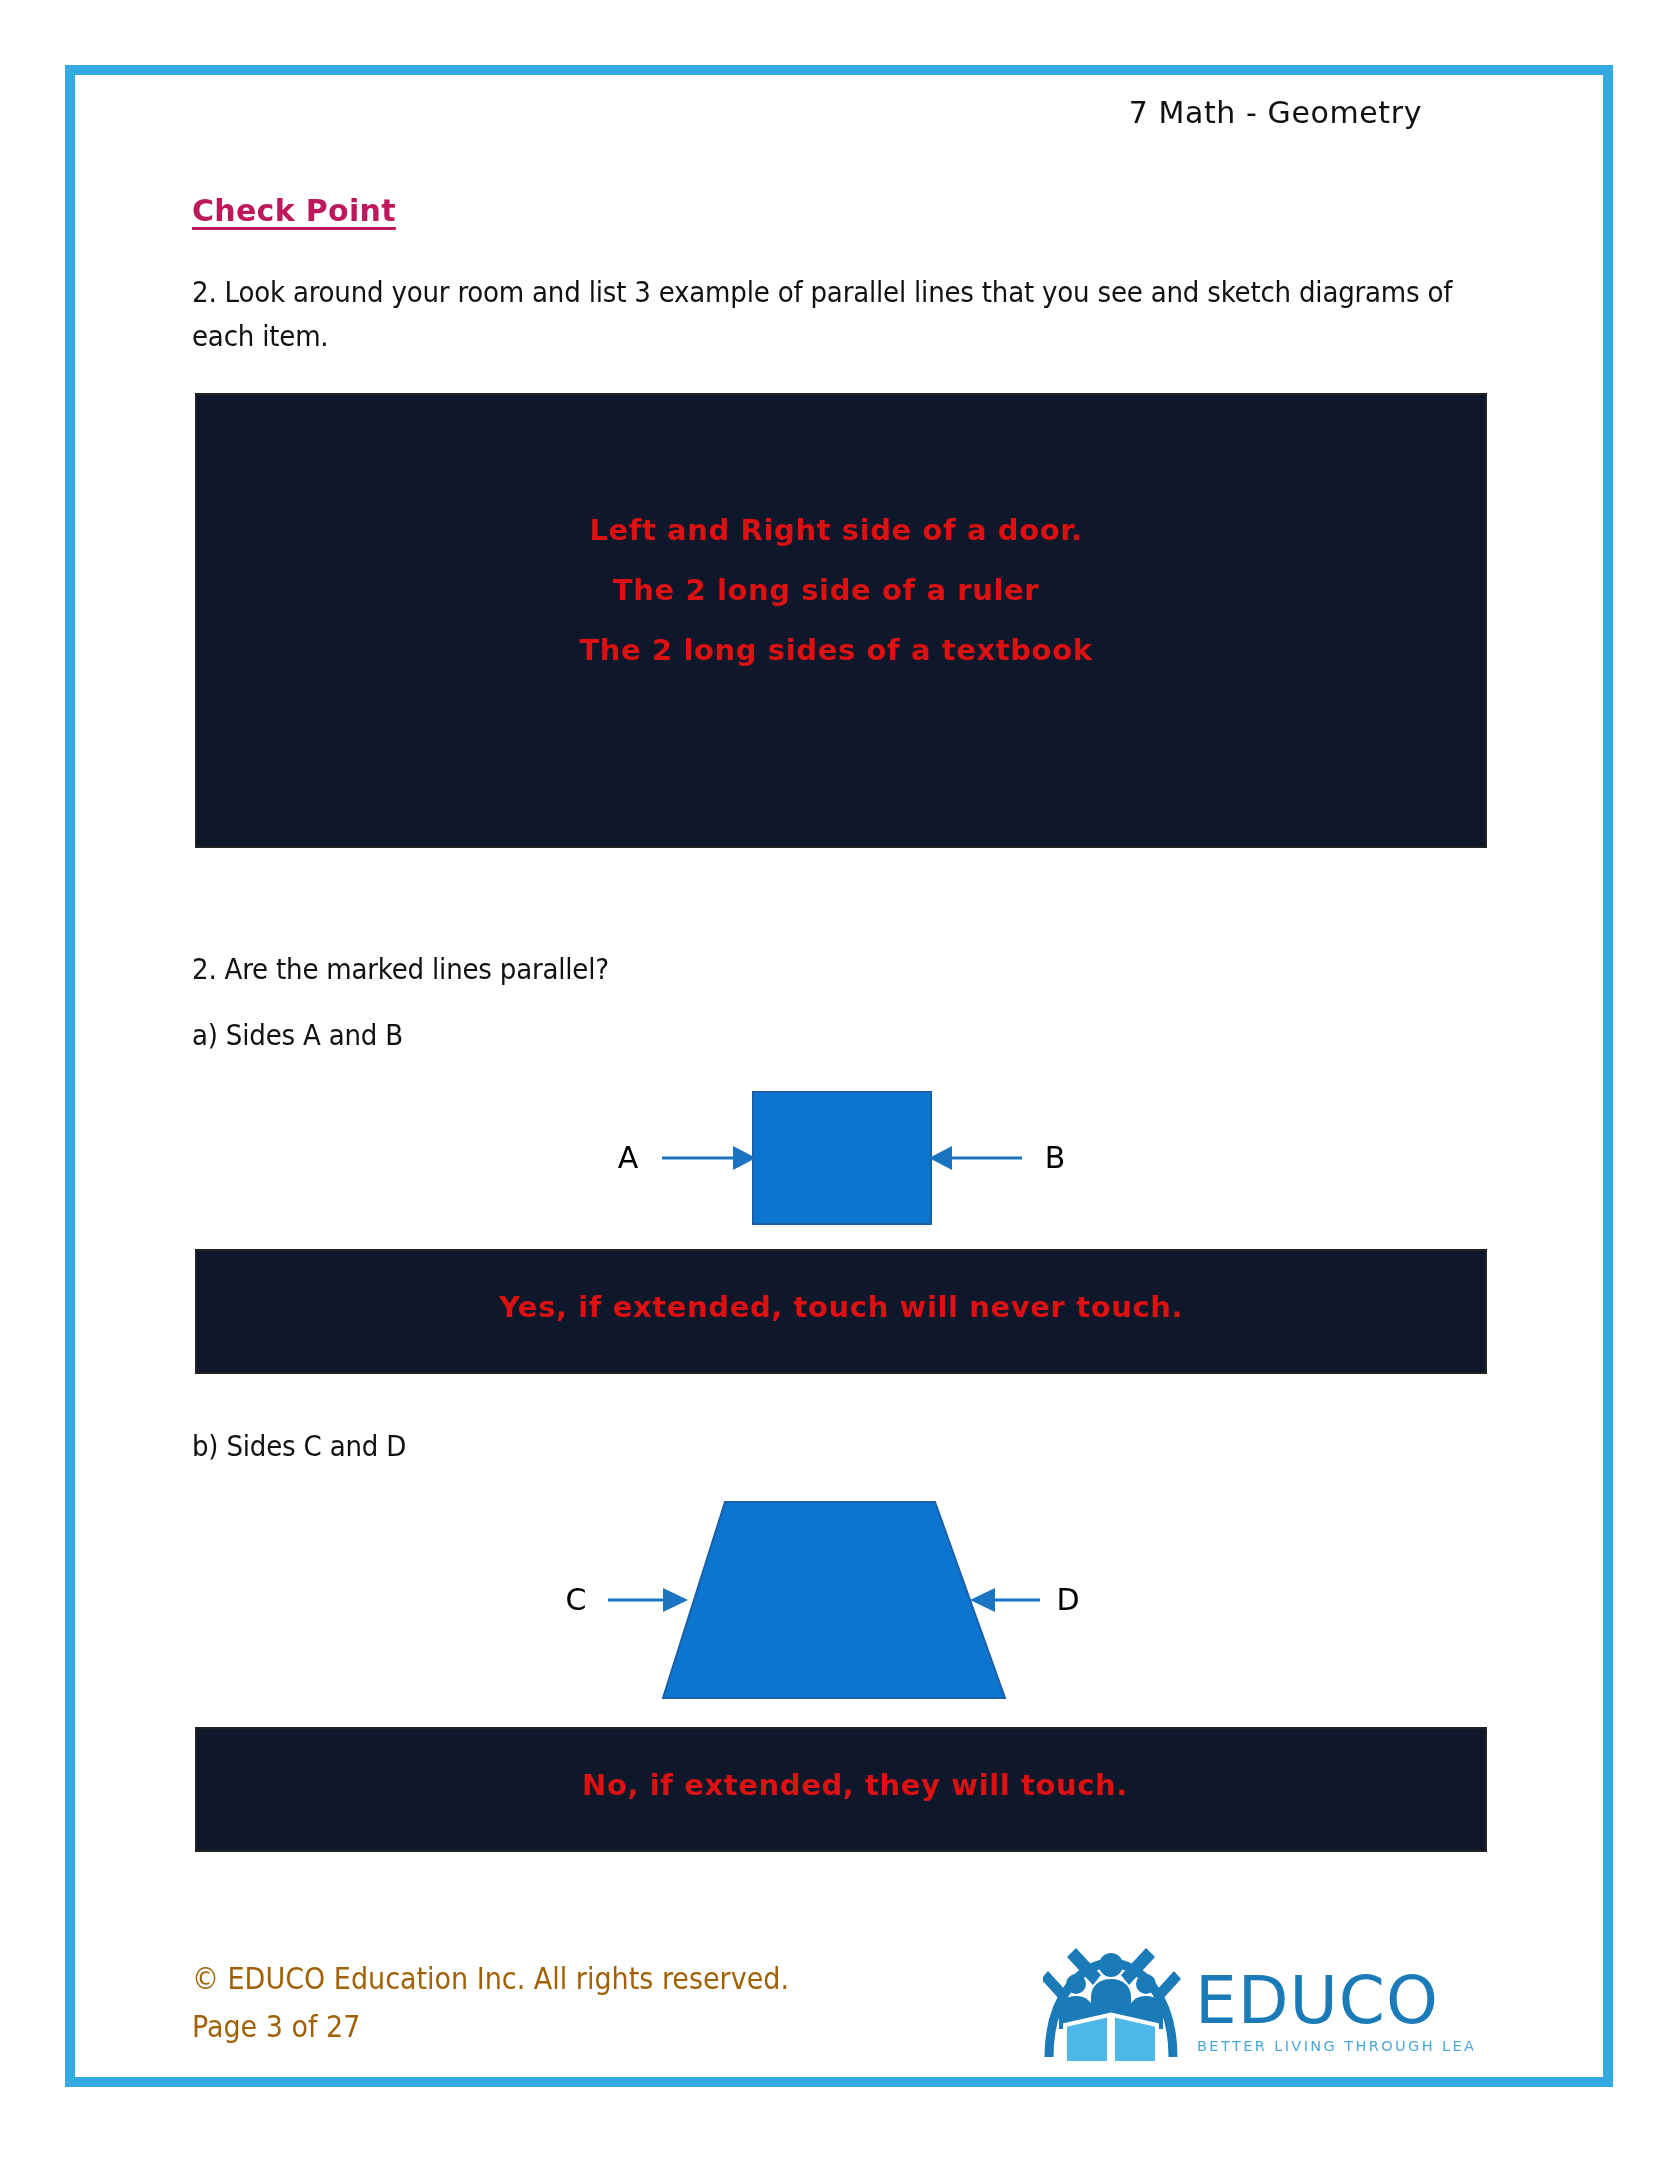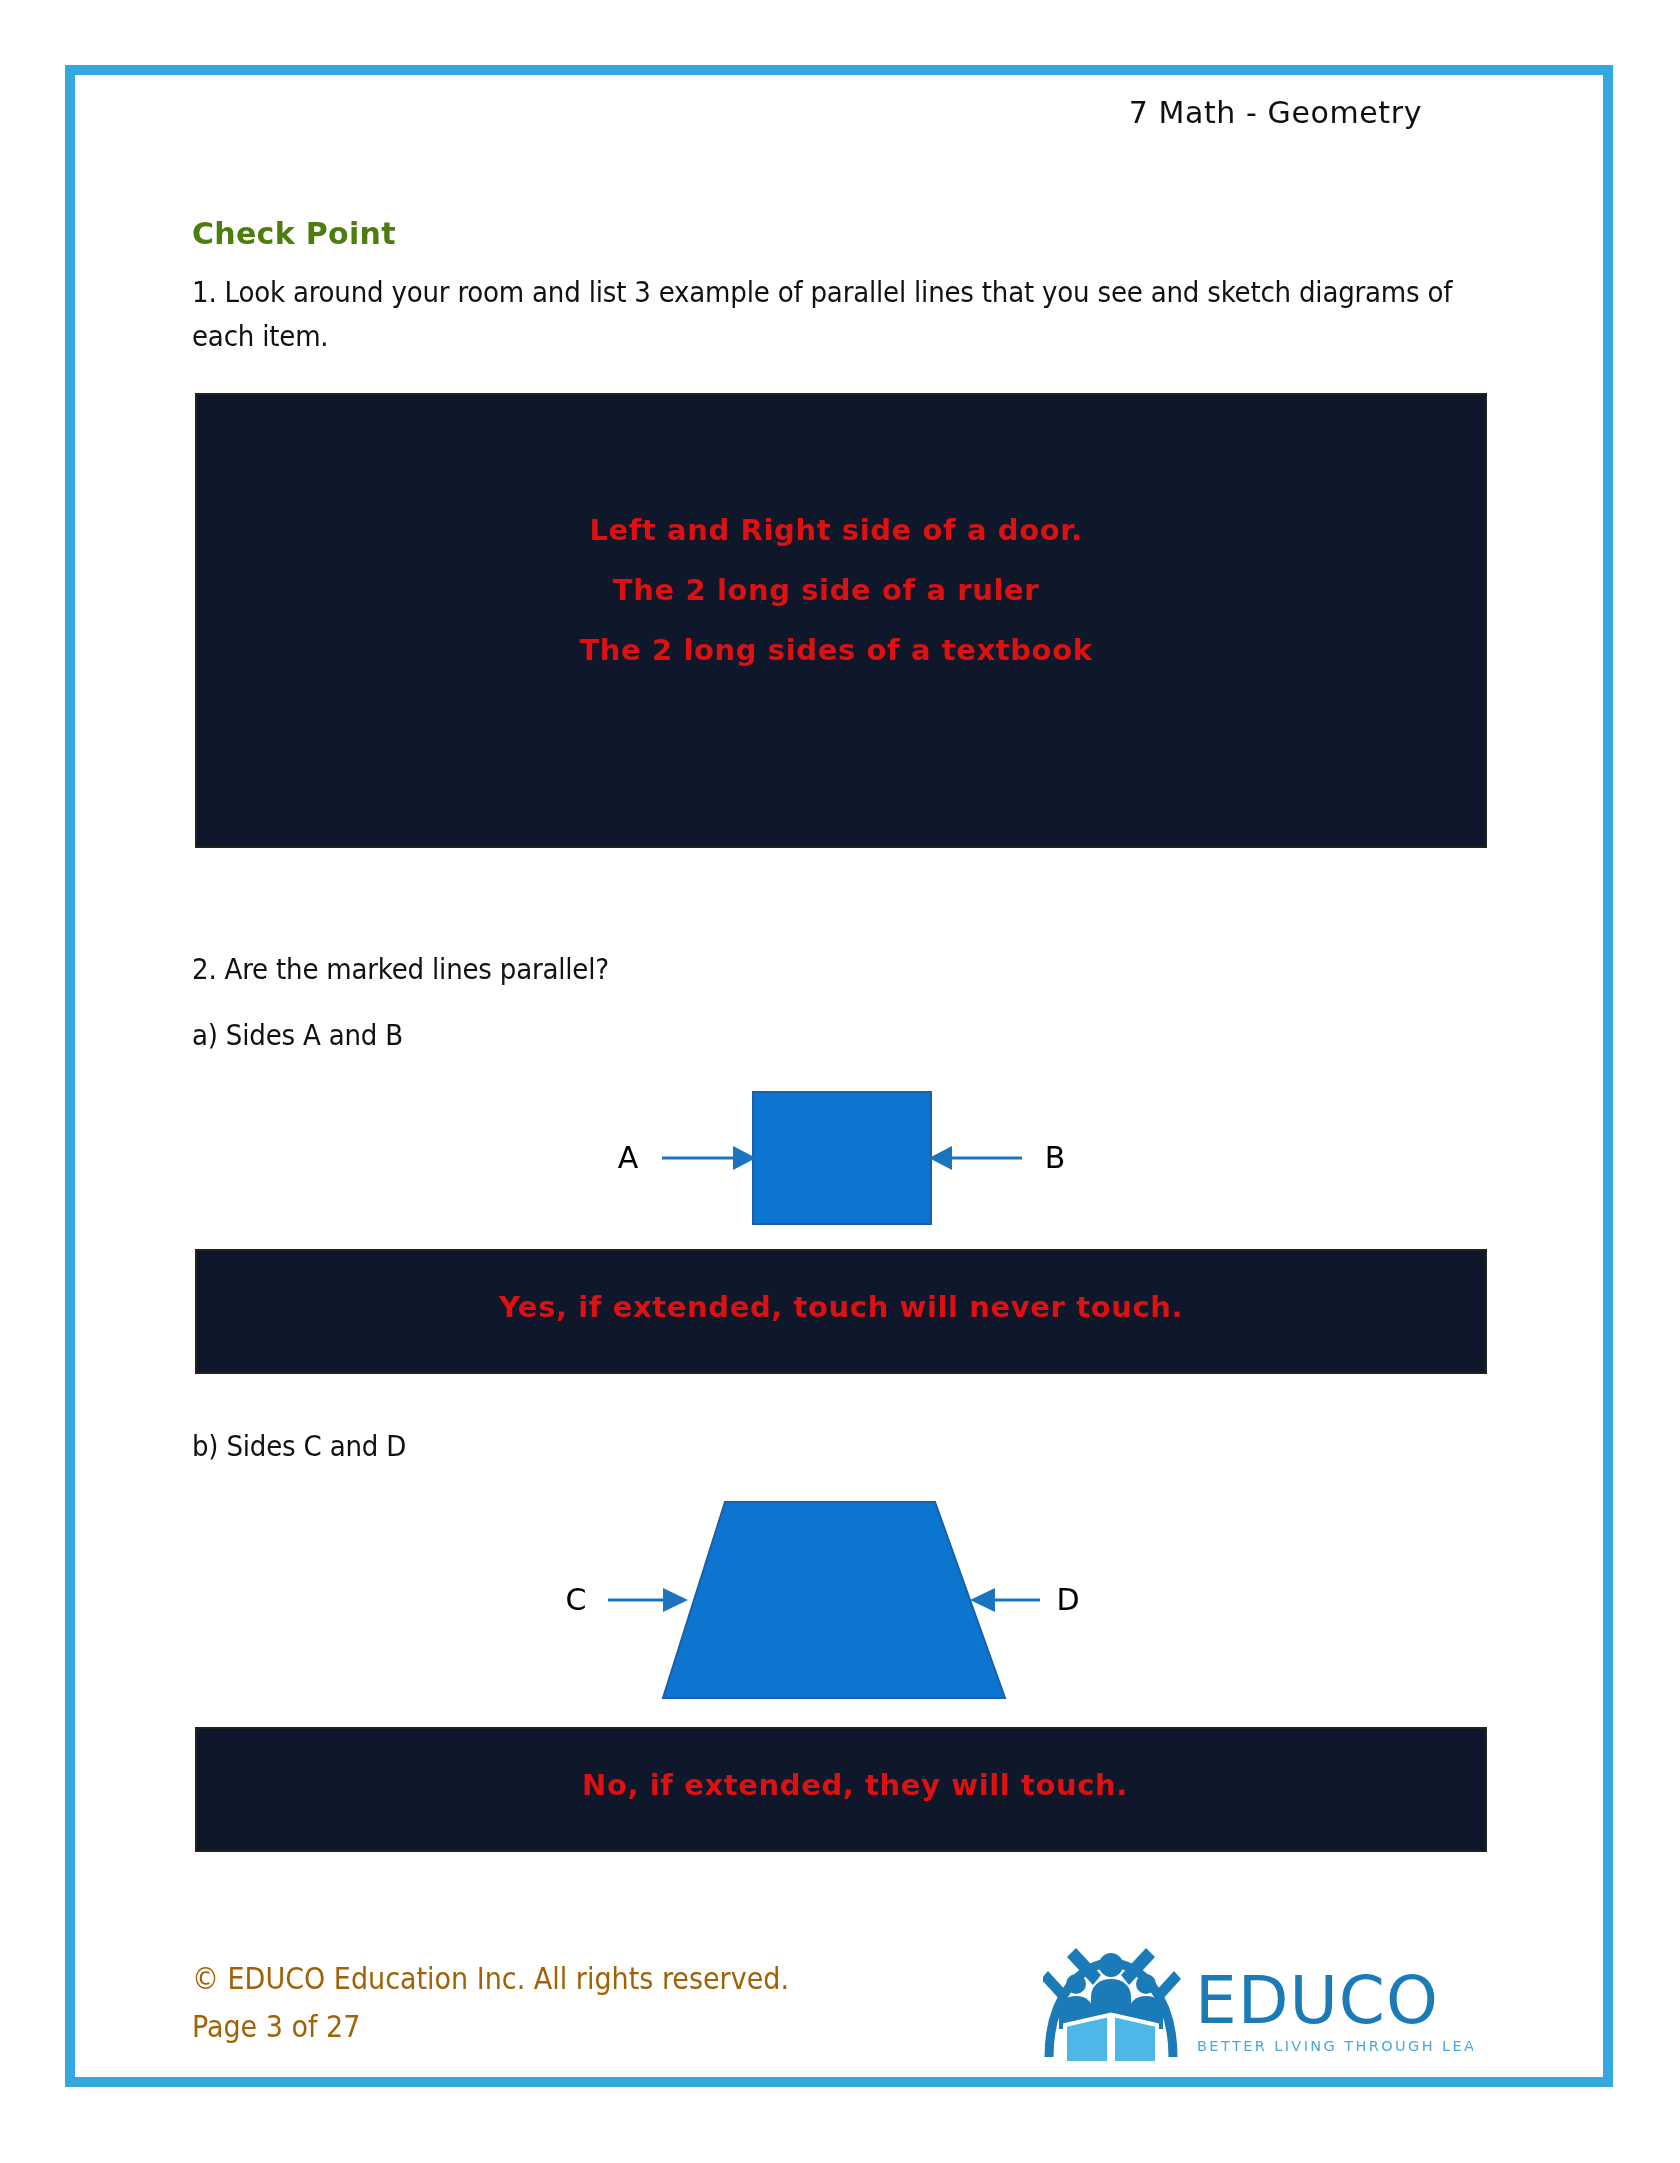--- a/index.html
+++ b/index.html
@@ -49,25 +49,25 @@
     letter-spacing: 0.6px;
   }
 
   
   #check-point {
     position: absolute;
     left: 192px;
     top: 193px;
     font-size: 30px;
     font-weight: 700;
-    color: #4d7c0f;
+    color: #be185d;
+    text-decoration: underline;
     text-underline-offset: 6px;
     text-decoration-thickness: 3px;
     letter-spacing: 0.3px;
-    margin-top: 23px;
   }
 
   
   .question {
     position: absolute;
     color: #111111;
     font-size: 29px;
     line-height: 44px;
     font-family: "DejaVu Sans Condensed", "Liberation Sans Narrow", "Liberation Sans", sans-serif;
     letter-spacing: -0.2px;
@@ -193,21 +193,21 @@
 </head>
 <body>
 
 <div id="page">
   <div id="page-border"></div>
 
   <div id="doc-header">7 Math - Geometry</div>
 
   <div id="check-point">Check Point</div>
 
-  <div class="question" id="q1-text">1. Look around your room and list 3 example of parallel lines that you see and sketch diagrams of each item.</div>
+  <div class="question" id="q1-text">2. Look around your room and list 3 example of parallel lines that you see and sketch diagrams of each item.</div>
 
   <div class="answer-box" id="answer-box-1">
     <div class="lines">
       <div class="answer-text" id="answer-line-1">Left and Right side of a door.</div>
       <div class="answer-text" id="answer-line-2">The 2 long side of a ruler</div>
       <div class="answer-text" id="answer-line-3">The 2 long sides of a textbook</div>
     </div>
   </div>
 
   <div class="question" id="q2-text">2. Are the marked lines parallel?</div>

